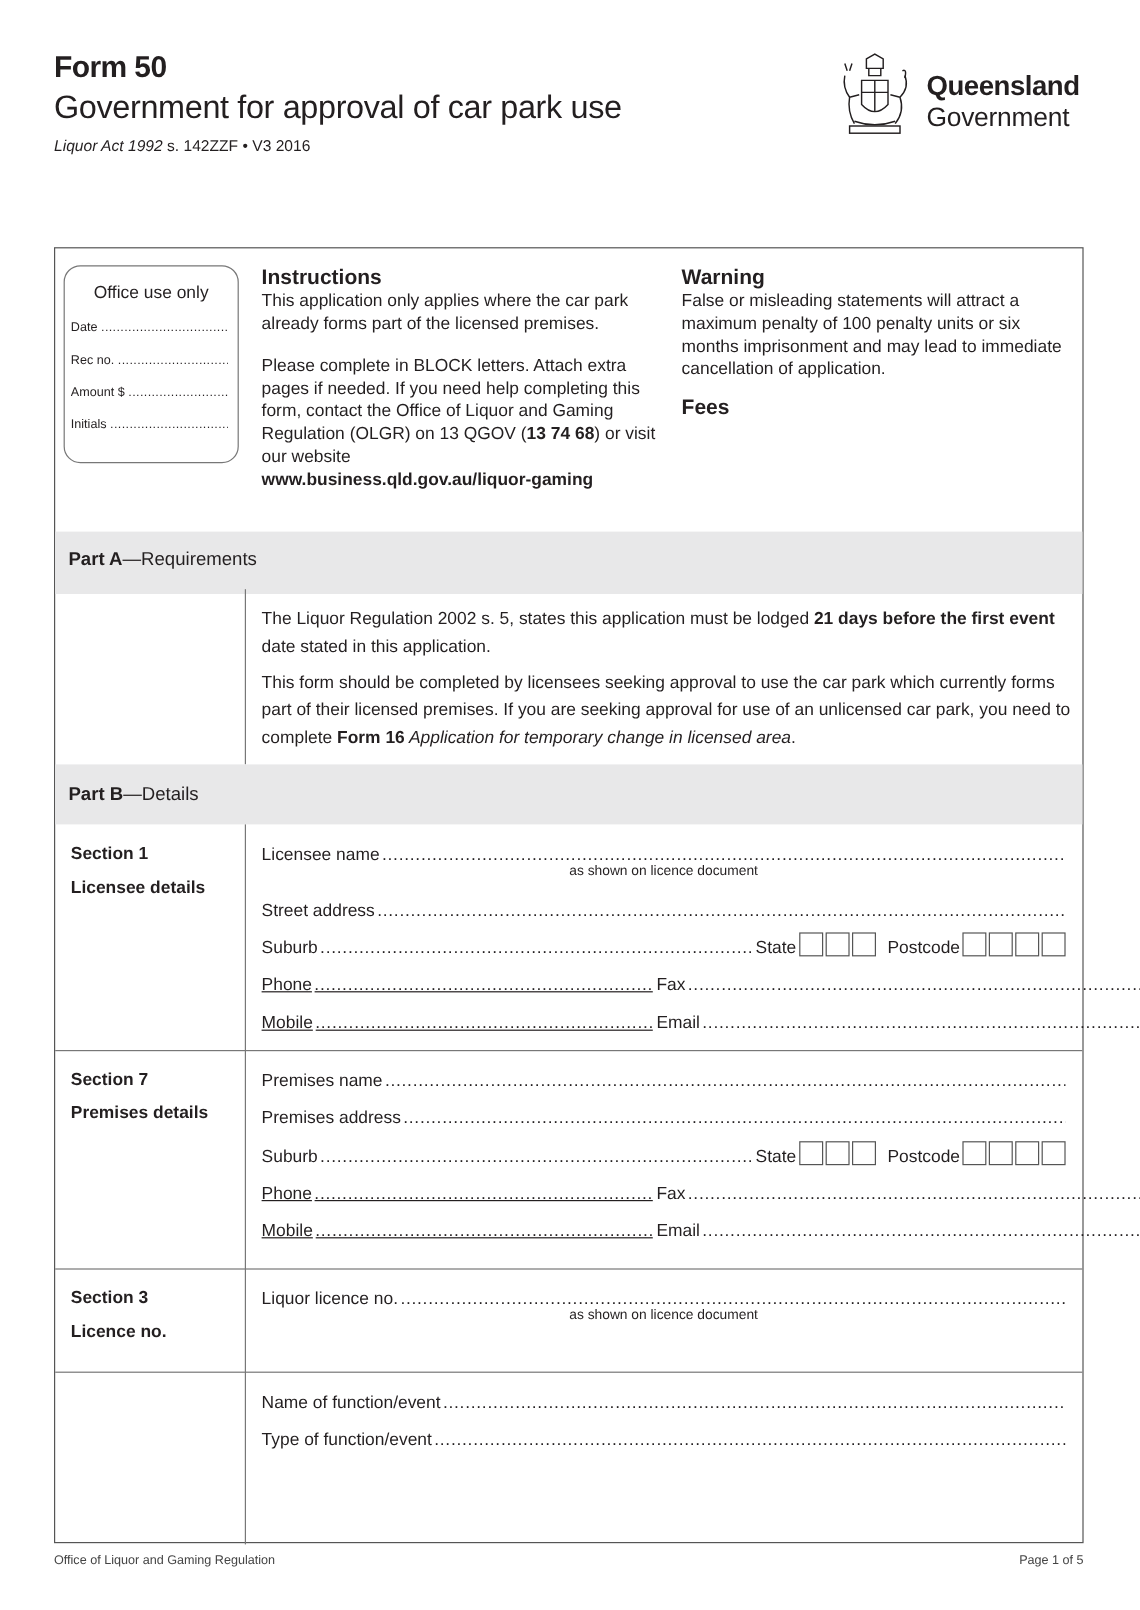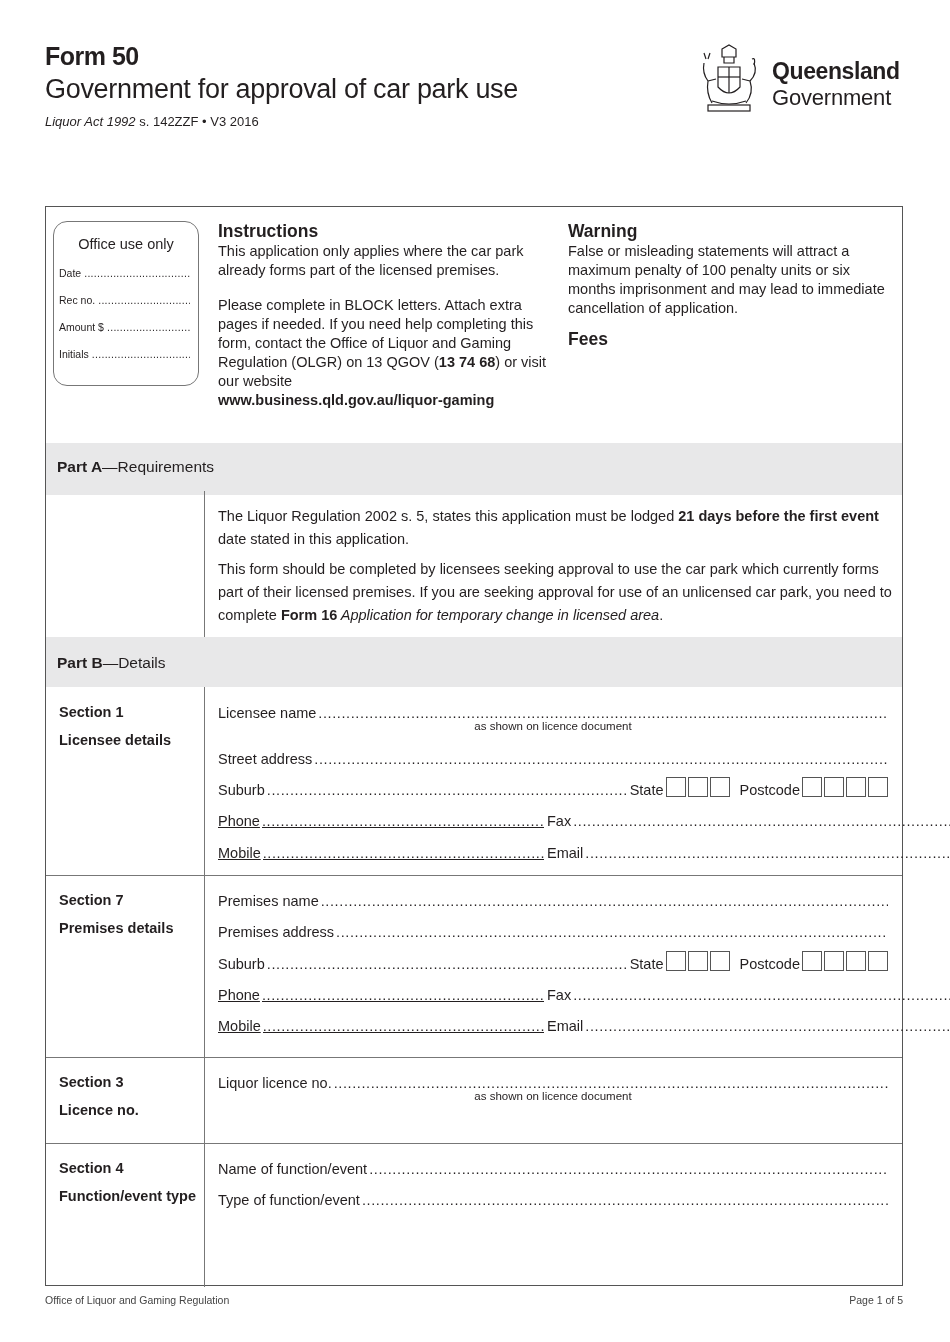--- a/index.html
+++ b/index.html
@@ -232,24 +232,20 @@
       <div>Section 3</div>
       <div>Licence no.</div>
     </div>
   <div class="fieldrow" style="top:864px">
       <span class="lbl">Liquor licence no.</span>
       <span class="dots"></span>
     </div>
   <div class="hint" style="top:883px">as shown on licence document</div>
   <div class="hline" style="top:936px"></div>
 
-  <div class="sec-label" style="top:947px">
-      <div>Section 4</div>
-      <div>Function/event type</div>
-    </div>
   <div class="fieldrow" style="top:950px">
       <span class="lbl">Name of function/event</span>
       <span class="dots"></span>
     </div>
   <div class="fieldrow" style="top:981px">
       <span class="lbl">Type of function/event</span>
       <span class="dots"></span>
     </div>
 </div>
 

